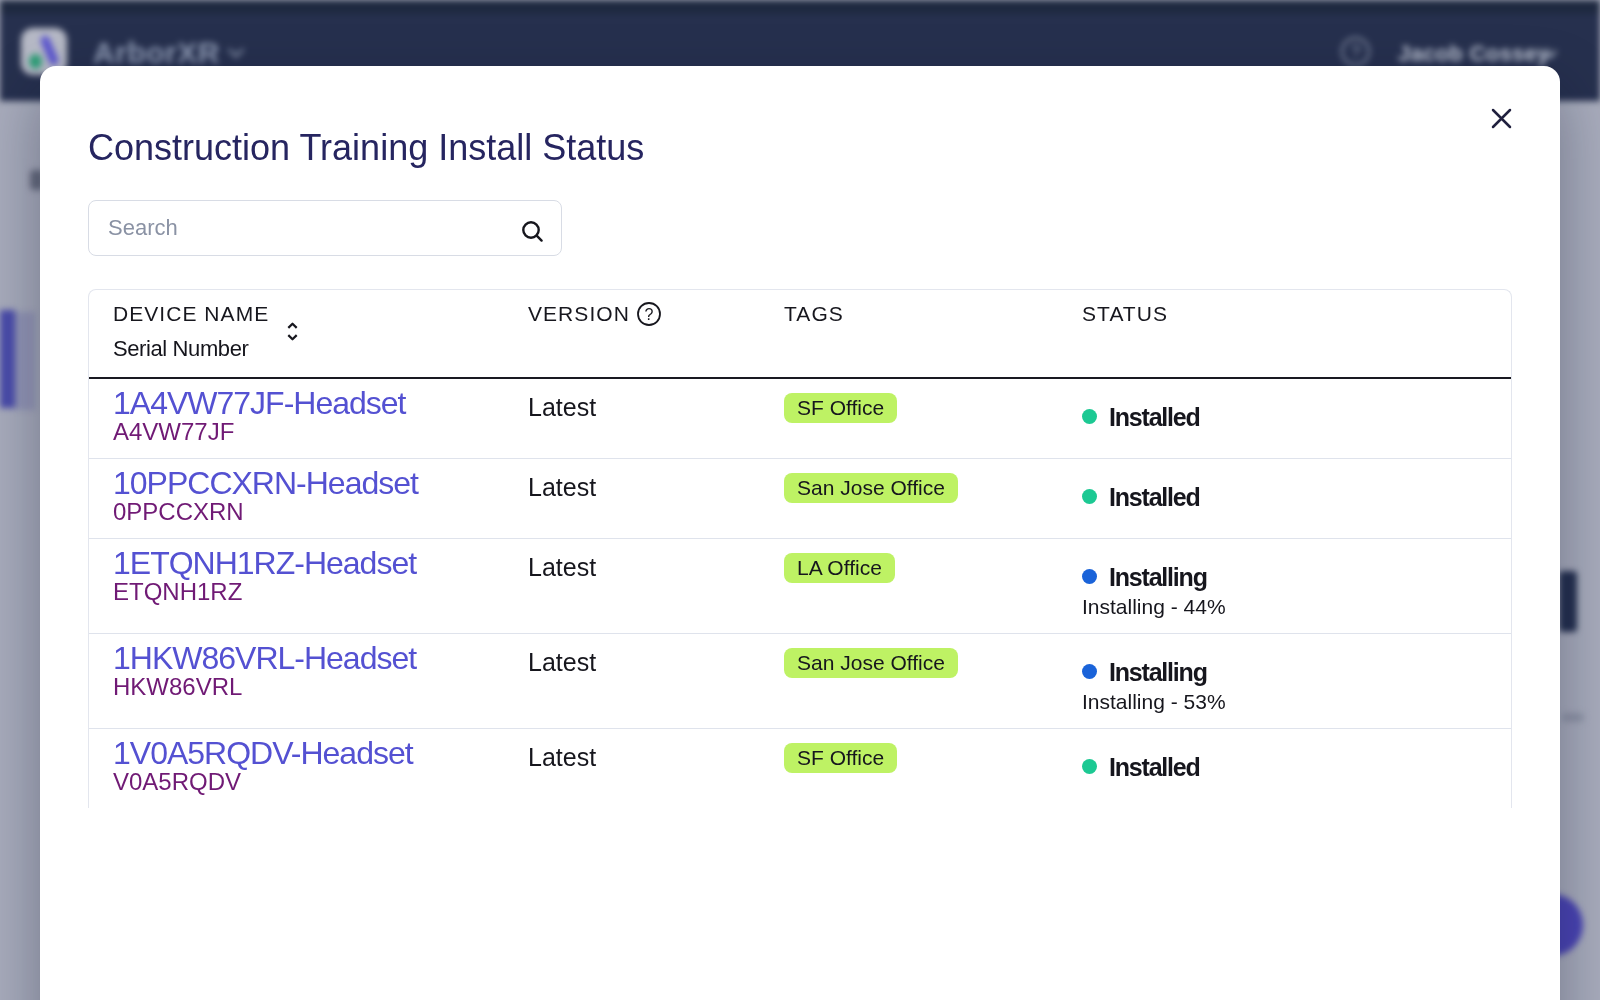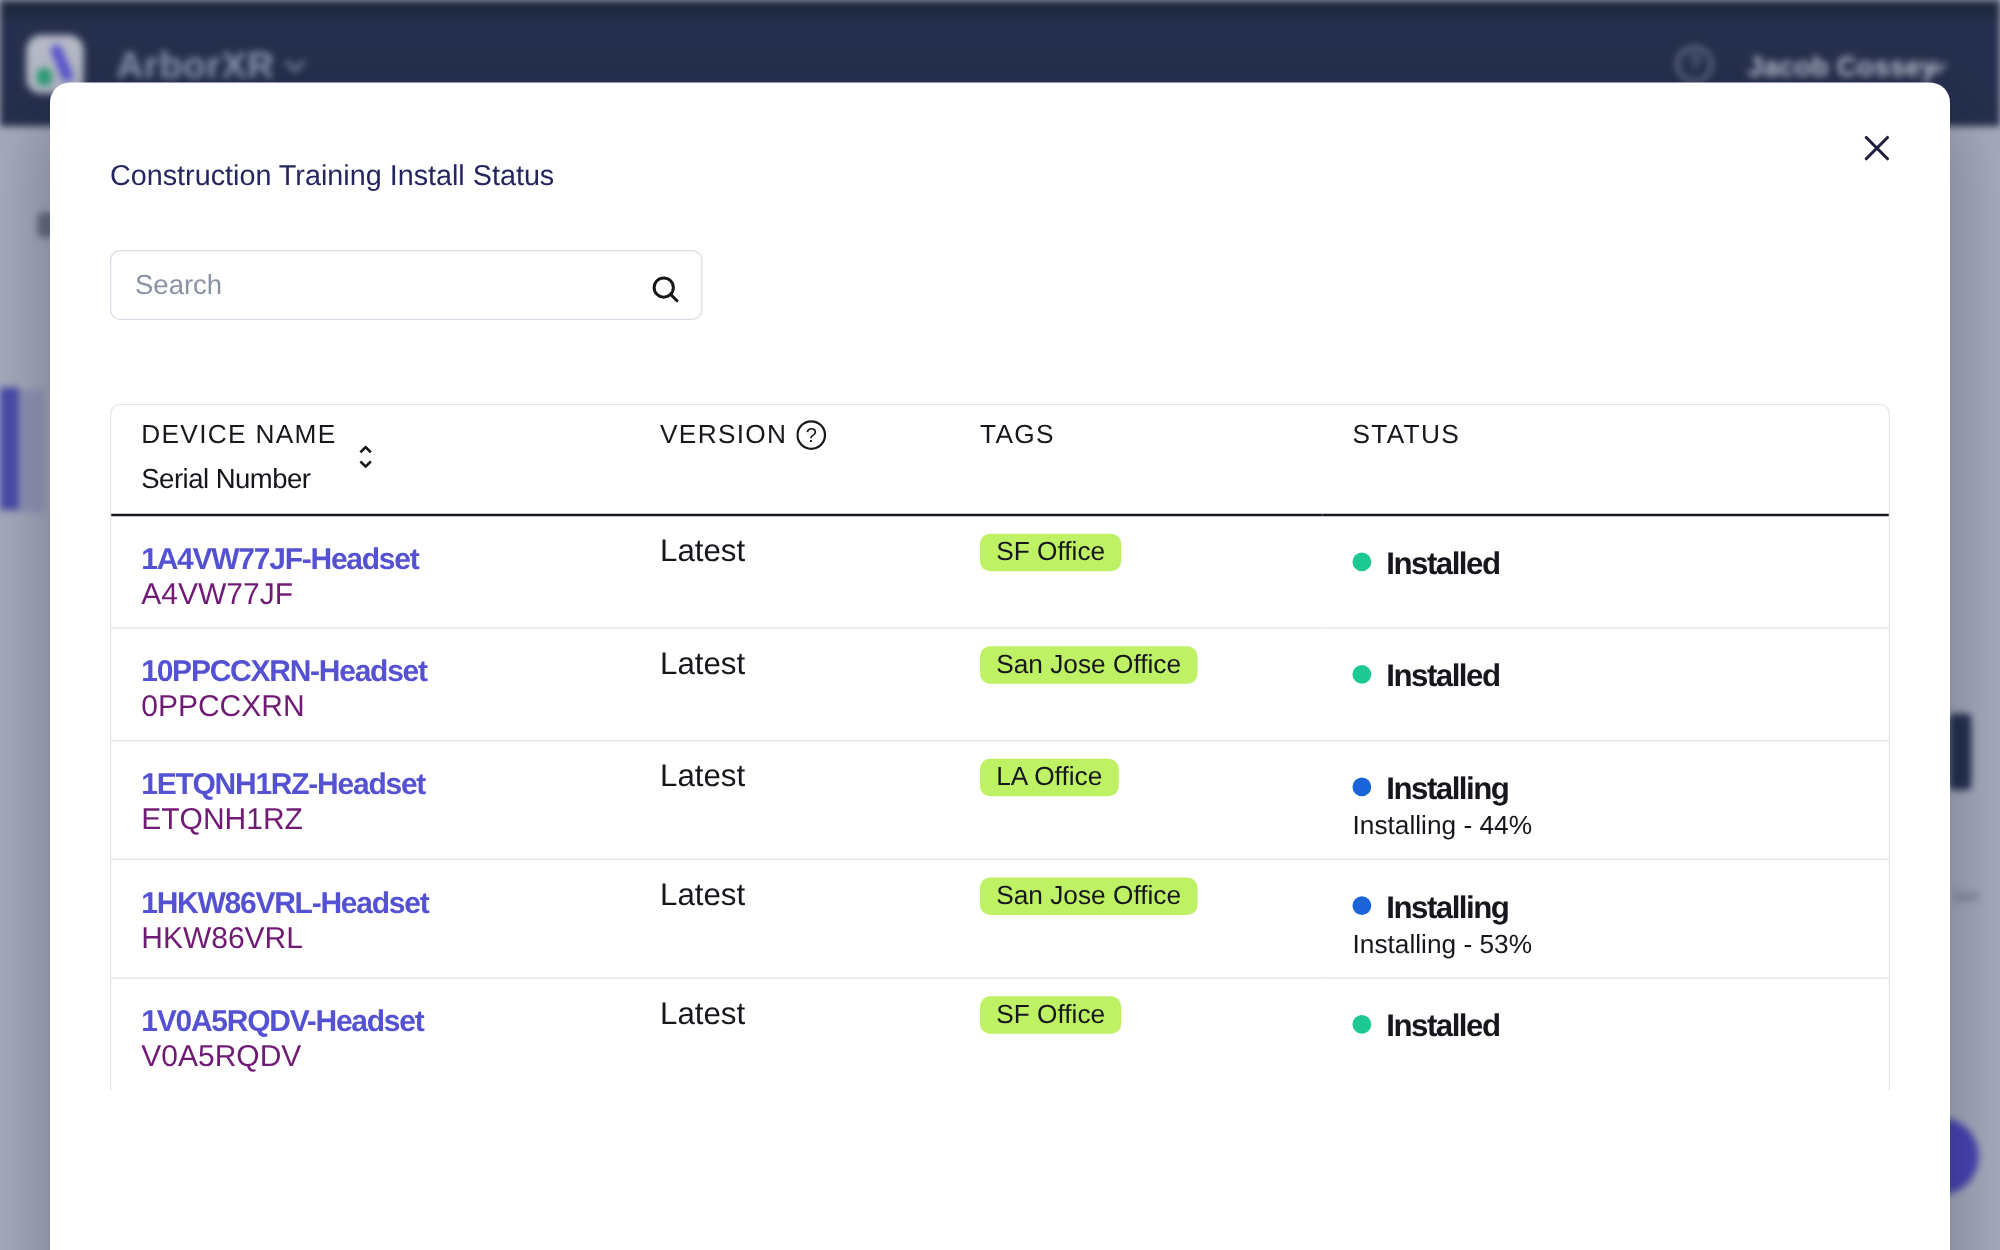--- a/index.html
+++ b/index.html
@@ -20,40 +20,40 @@
   .user-caret { position:absolute; left:1545px; top:47px; width:10px; height:10px; border-right:3px solid #9aa3b6; border-bottom:3px solid #9aa3b6; transform:rotate(45deg); }
   .side-icon { position:absolute; left:30px; top:170px; width:14px; height:20px; background:#666b7e; border-radius:4px; }
   .side-sel { position:absolute; left:0; top:310px; width:15px; height:98px; background:#4a4caa; } .side-sel2 { position:absolute; left:15px; top:312px; width:20px; height:98px; background:rgba(100,100,170,0.30); }
   .rbtn { position:absolute; left:1559px; top:571px; width:18px; height:61px; background:#24304f; border-radius:4px; }
   .rdash { position:absolute; left:1562px; top:713px; width:22px; height:9px; background:#8f94a6; border-radius:4px; }
   .fab { position:absolute; left:1521px; top:894px; width:62px; height:62px; border-radius:50%; background:#4a44b4; }
 
   
   .modal { position:absolute; left:40px; top:66px; width:1520px; height:1040px; background:#fff; border-radius:16px; box-shadow:0 24px 60px rgba(10,15,40,.35); }
   .close { position:absolute; left:1451px; top:42px; }
-  .title { position:absolute; left:48px; top:61px; font-size:23px; color:#262560; }
+  .title { position:absolute; left:48px; top:61px; font-size:36px; color:#262560; }
 
   .search { position:absolute; left:48px; top:134px; width:474px; height:56px; border:1px solid #d8dce5; border-radius:8px; }
   .search .ph { position:absolute; left:19px; top:14px; font-size:22px; color:#8a92a4; }
   .search svg { position:absolute; right:18px; top:15px; }
 
   
   .tbl { position:absolute; left:48px; top:223px; width:1424px; border:1px solid #e3e6ee; border-radius:8px 8px 0 0; border-bottom:none; }
-  .tbl { position:absolute;margin-top:34px; }
+  .tbl { position:absolute; }
   table { width:100%; border-collapse:collapse; table-layout:fixed; }
   col.c1 { width:415px; } col.c2 { width:256px; } col.c3 { width:298px; } col.c4 { width:auto; }
   th, td { padding:0 0 0 24px; text-align:left; vertical-align:top; font-weight:normal; }
   thead th { border-bottom:2px solid #191921; }
   .hcaps { font-size:21px; letter-spacing:1.05px; color:#17171e; padding-top:11px; line-height:26px; }
   .hsub { font-size:22px; color:#15151c; line-height:28px; margin-top:8px; padding-bottom:14px; letter-spacing:-0.4px; }
   .sorticon { position:absolute; left:198px; top:32px; }
   .qicon { position:absolute; left:548px; top:12px; }
   tbody td { border-top:1px solid #dfe3ec; }
   tbody tr:first-child td { border-top:none; }
-  .name { padding-top:19px; font-size:24px; font-weight:bold; color:#5451d2; line-height:31px; letter-spacing:-1px; }
+  .name { padding-top:9px; font-size:32px; font-weight:normal; color:#5451d2; line-height:31px; letter-spacing:-1px; }
   .serial { font-size:24px; color:#701a75; line-height:26.5px; padding-bottom:12.5px; }
   .latest { padding-top:13px; font-size:25px; color:#16161d; line-height:31px; }
   .pill { display:inline-block; margin-top:14px; height:30px; line-height:30px; padding:0 13px; background:#bef264; border-radius:8px; font-size:21px; color:#16161d; }
   .st1 { padding-top:23px; line-height:31px; font-size:25px; font-weight:bold; color:#16161d; letter-spacing:-1.2px; }
   .dot { display:inline-block; width:15px; height:15px; border-radius:50%; margin-right:12px; vertical-align:2px; letter-spacing:0; }
   .dot.g { background:#1cc993; } .dot.b { background:#1a63d9; } .dot.gr { background:#c3c8d3; } .dot.r { background:#c01418; }
   .st2 { font-size:21px; color:#16161d; line-height:28px; padding-bottom:12px; }
   .vd { font-size:23px; font-weight:bold; color:#4d49cf; line-height:28px; margin-top:4px; padding-bottom:10.5px; letter-spacing:-0.7px; }
 </style>
 </head>

